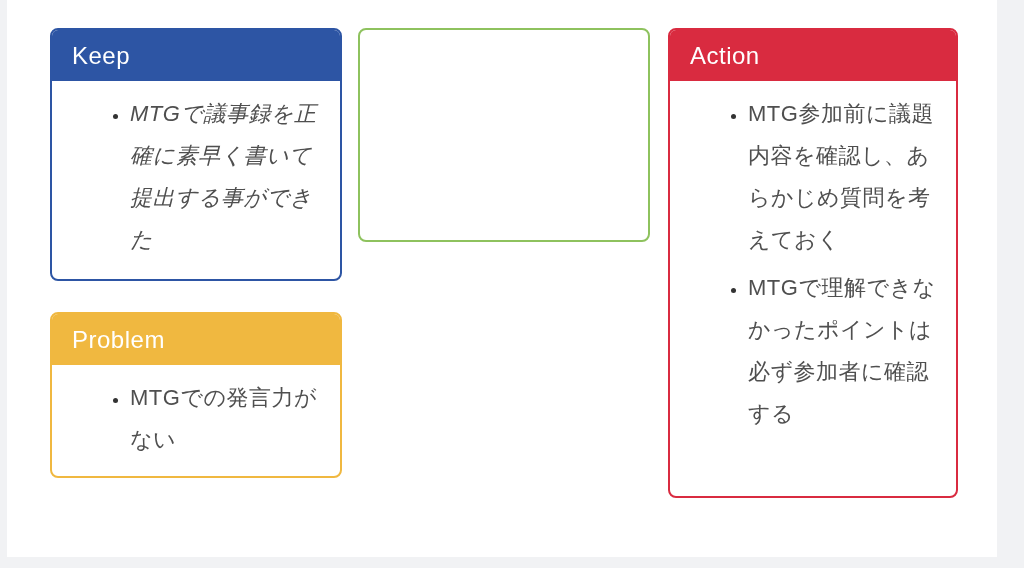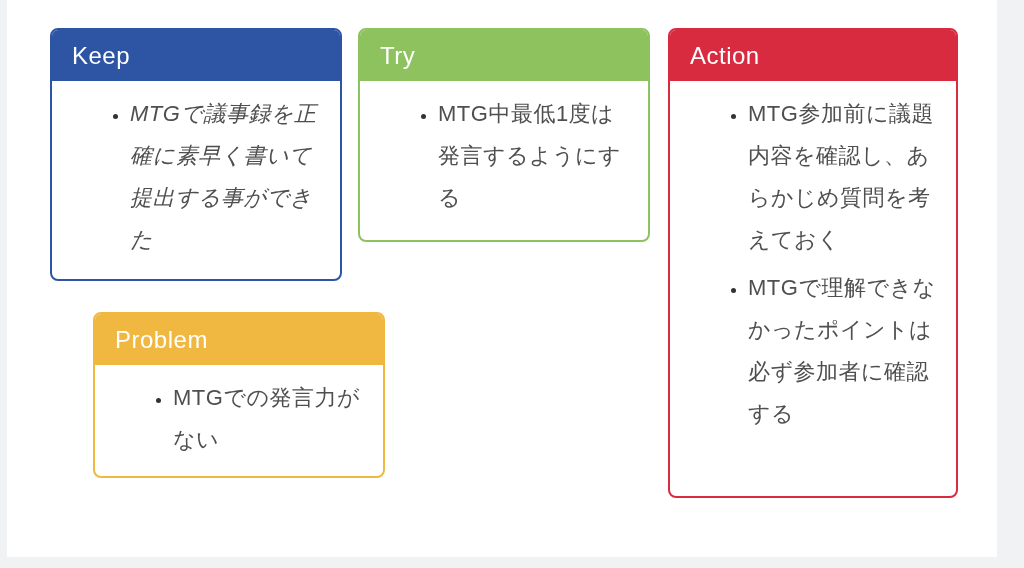--- a/index.html
+++ b/index.html
@@ -49,47 +49,39 @@
     letter-spacing: 0.5px;
     margin-bottom: 6px;
   }
   .card-body li::marker {
     color: #333333;
     font-size: 18px;
   }
   .card-keep    { left: 43px;  top: 28px;  width: 292px; height: 253px; }
   .card-try     { left: 351px; top: 28px;  width: 292px; height: 214px; }
   .card-action  { left: 661px; top: 28px;  width: 290px; height: 470px; }
-  .card-problem { left: 43px;  top: 312px; width: 292px; height: 166px; margin-left: 43px; }
+  .card-problem { left: 43px;  top: 312px; width: 292px; height: 166px; }
 </style>
 </head>
 <body style="background: rgb(241, 242, 244);">
 
 <div class="panel" style="background: rgb(255, 255, 255);">
 
   <div class="card card-keep" style="border-color: rgb(45, 85, 164);">
     <div class="card-header" style="background: rgb(45, 85, 164);">
       <span>Keep</span>
     </div>
     <div class="card-body">
       <ul>
           <li style="color: rgb(79, 79, 79); font-style: italic;">MTGで議事録を正確に素早く書いて提出する事ができた</li>
         </ul>
     </div>
   </div>
 
   <div class="card card-try" style="border-color: rgb(142, 194, 94);">
-    <div class="card-header" style="background: rgb(142, 194, 94);">
-      <span>Try</span>
-    </div>
-    <div class="card-body">
-      <ul>
-          <li style="color: rgb(79, 79, 79);">MTG中最低1度は発言するようにする</li>
-        </ul>
-    </div>
   </div>
 
   <div class="card card-action" style="border-color: rgb(217, 43, 64);">
     <div class="card-header" style="background: rgb(217, 43, 64); text-align: right;">
       <span>Action</span>
     </div>
     <div class="card-body">
       <ul>
           <li style="color: rgb(79, 79, 79);">MTG参加前に議題内容を確認し、あらかじめ質問を考えておく</li>
           <li style="color: rgb(79, 79, 79);">MTGで理解できなかったポイントは必ず参加者に確認する</li>

